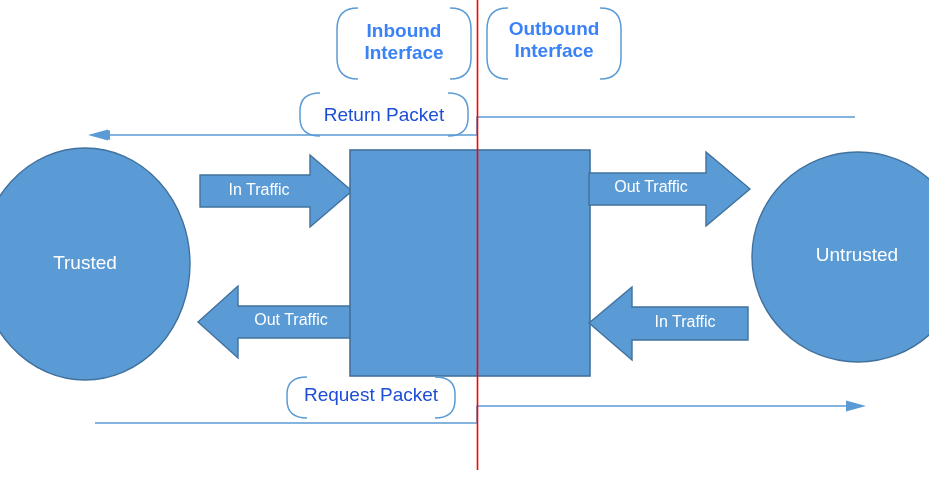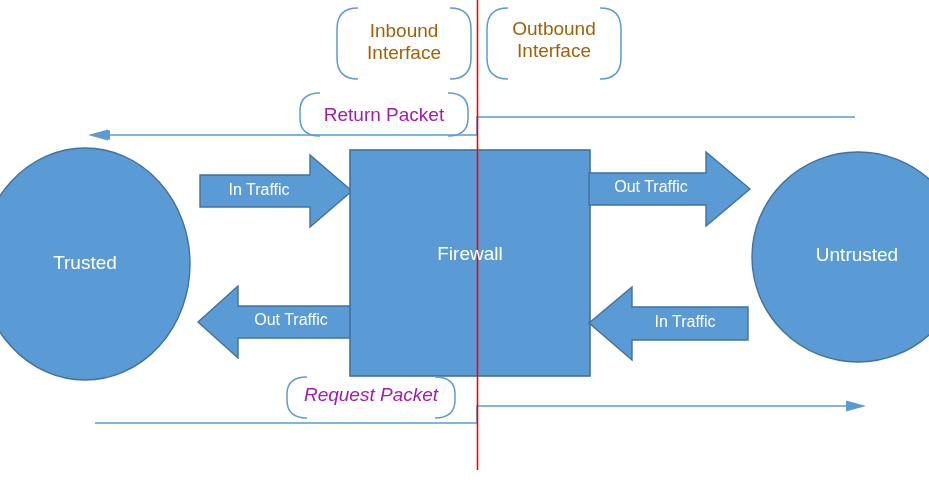--- a/index.html
+++ b/index.html
@@ -34,46 +34,47 @@
     text-align: center;
     line-height: 1.18;
     white-space: pre-line;
     user-select: none;
   }
   .lbl-white {
     color: #ffffff;
     font-size: 19px;
   }
   .lbl-dark {
-    color: #a21caf;
+    color: #1d4ed8;
     font-size: 19px;
   }
   .lbl-red {
-    color: #a16207;
+    color: #3b82f6;
     font-size: 19px;
+    font-weight: bold;
   }
   .lbl-arrow {
     color: #ffffff;
     font-size: 16px;
   }
 
   
   #txt-trusted      { left: -20px; top: 252px; width: 210px; }
   #txt-untrusted    { left: 752px; top: 244px; width: 210px; }
   #txt-firewall     { left: 350px; top: 243px; width: 240px; }
 
   #txt-in-traffic-l { left: 200px; top: 181px; width: 118px; }
   #txt-out-traffic-l{ left: 232px; top: 311px; width: 118px; }
   #txt-out-traffic-r{ left: 592px; top: 178px; width: 118px; }
   #txt-in-traffic-r { left: 626px; top: 313px; width: 118px; }
 
   #txt-inbound      { left: 340px; top: 20px;  width: 128px; }
   #txt-outbound     { left: 490px; top: 18px;  width: 128px; }
   #txt-return       { left: 305px; top: 104px; width: 158px; }
-  #txt-request      { left: 292px; top: 384px; width: 158px; font-style: italic; }
+  #txt-request      { left: 292px; top: 384px; width: 158px; }
 </style>
 </head>
 <body>
 
 <div id="canvas">
 
   <svg class="layer" viewBox="0 0 929 488" xmlns="http://www.w3.org/2000/svg">
 
     <g>
       <path d="M 855 117 L 477 117 L 477 135 L 95 135" fill="none" stroke="#5B9BD5" stroke-width="1.6"></path>
@@ -112,21 +113,20 @@
              M 448 93 Q 468 93 468 111 L 468 118 Q 468 136 448 136" fill="none" stroke="#5B9BD5" stroke-width="1.5"></path>
 
     <path d="M 307 377 Q 287 377 287 394 L 287 400 Q 287 418 307 418
              M 435 377 Q 455 377 455 394 L 455 400 Q 455 418 435 418" fill="none" stroke="#5B9BD5" stroke-width="1.5"></path>
   </svg>
 
   <div class="lbl lbl-white" id="txt-trusted">Trusted</div>
 
   <div class="lbl lbl-white" id="txt-untrusted">Untrusted</div>
 
-  <div class="lbl lbl-white" id="txt-firewall">Firewall</div>
 
   <div class="lbl lbl-arrow" id="txt-in-traffic-l">In Traffic</div>
 
   <div class="lbl lbl-arrow" id="txt-out-traffic-l">Out Traffic</div>
 
   <div class="lbl lbl-arrow" id="txt-out-traffic-r">Out Traffic</div>
 
   <div class="lbl lbl-arrow" id="txt-in-traffic-r">In Traffic</div>
 
   <div class="lbl lbl-red" id="txt-inbound">Inbound

